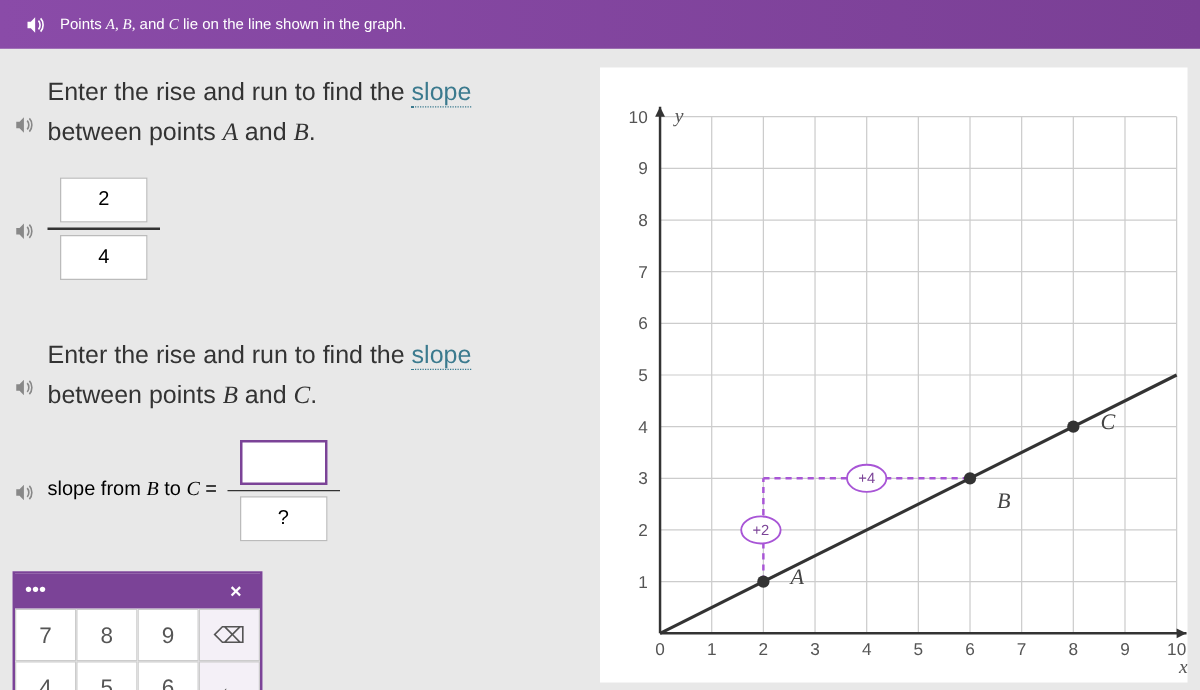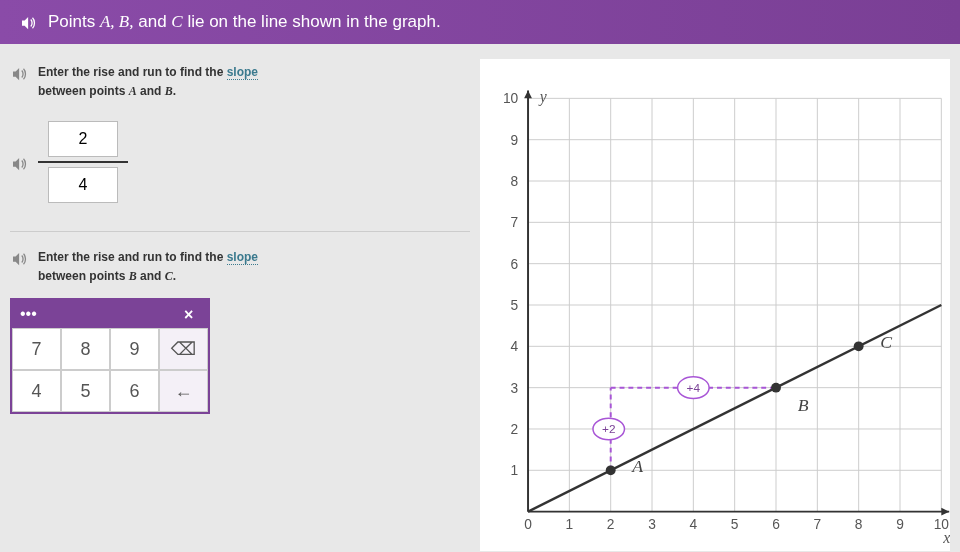--- a/index.html
+++ b/index.html
@@ -1,24 +1,24 @@
 <!DOCTYPE html>
 <html><head>
 <meta charset="utf-8">
 <style>
 * { box-sizing: border-box; margin: 0; padding: 0; }
 body { font-family: Arial, sans-serif; background: #e8e8e8; width: 960px; height: 552px; overflow: hidden; }
-.header { background: #7b4397; background: linear-gradient(to right, #8a4ba8, #7a3f95); color: white; padding: 12px 20px; display: flex; align-items: center; gap: 10px; font-size: 17px; }
+.header { background: #7b4397; background: linear-gradient(to right, #8a4ba8, #7a3f95); color: white; padding: 12px 20px; display: flex; align-items: center; gap: 10px; font-size: 12px; }
 .header .math { font-style: italic; font-family: 'Times New Roman', serif; }
 .speaker { width: 18px; height: 14px; display: inline-block; position: relative; }
 .speaker svg { width: 100%; height: 100%; }
 .content { display: flex; padding: 15px 10px 0 10px; gap: 10px; height: calc(100% - 45px); }
 .left { flex: 0 0 460px; display: flex; flex-direction: column; gap: 8px; }
 .right { flex: 1; background: white; position: relative; }
-.prompt { display: flex; align-items: flex-start; gap: 8px; font-size: 12px; color: #333; line-height: 1.6; padding: 4px 0; font-weight: bold; }
+.prompt { display: flex; align-items: center; gap: 8px; font-size: 20px; color: #333; line-height: 1.6; padding: 4px 0; }
 .prompt .math { font-style: italic; font-family: 'Times New Roman', serif; }
 .slope-link { color: #3b7a8e; border-bottom: 1px dotted #3b7a8e; }
 .formula-row { display: flex; align-items: center; gap: 8px; padding: 4px 0 12px 0; font-size: 16px; }
 .formula-row .math { font-style: italic; font-family: 'Times New Roman', serif; }
 .fraction { display: inline-flex; flex-direction: column; align-items: center; position: relative; }
 .frac-line { width: 90px; height: 1.5px; background: #333; }
 .input-box { width: 70px; height: 36px; border: 1.5px solid #bbb; background: #fff; text-align: center; font-size: 16px; display: flex; align-items: center; justify-content: center; margin: 4px 0; }
 .input-box.selected { border: 2px solid #7b4397; }
 .hr { height: 1px; background: #ccc; margin: 4px 0; }
 .keypad { border: 2px solid #7b4397; background: white; width: 200px; }
@@ -83,20 +83,36 @@
             <path d="M2 5h3l4-4v14l-4-4H2z" fill="#888"></path>
             <path d="M12 4c2 2 2 6 0 8M14 2c3 3 3 9 0 12" stroke="#888" fill="none" stroke-width="1.5"></path>
           </svg>
       </span>
       <div>
         <span>Enter the rise and run to find the </span><span class="slope-link">slope</span><br>
         <span>between points </span><span class="math">B</span><span> and </span><span class="math">C</span><span>.</span>
       </div>
     </div>
 
+    <div class="formula-row">
+      <span class="speaker speaker-small">
+        <svg viewBox="0 0 20 16">
+            <path d="M2 5h3l4-4v14l-4-4H2z" fill="#888"></path>
+            <path d="M12 4c2 2 2 6 0 8M14 2c3 3 3 9 0 12" stroke="#888" fill="none" stroke-width="1.5"></path>
+          </svg>
+      </span>
+      <span>
+        <span>slope from </span><span class="math">B</span><span> to </span><span class="math">C</span><span> =</span>
+      </span>
+      <span class="fraction">
+        <span class="input-box selected"></span>
+        <span class="frac-line"></span>
+        <span class="input-box">?</span>
+      </span>
+    </div>
 
     <div class="keypad">
       <div class="keypad-header">
         <span>•••</span>
         <span class="keypad-close">×</span>
       </div>
       <div class="keypad-grid">
         <div class="key">7</div>
         <div class="key">8</div>
         <div class="key">9</div>

